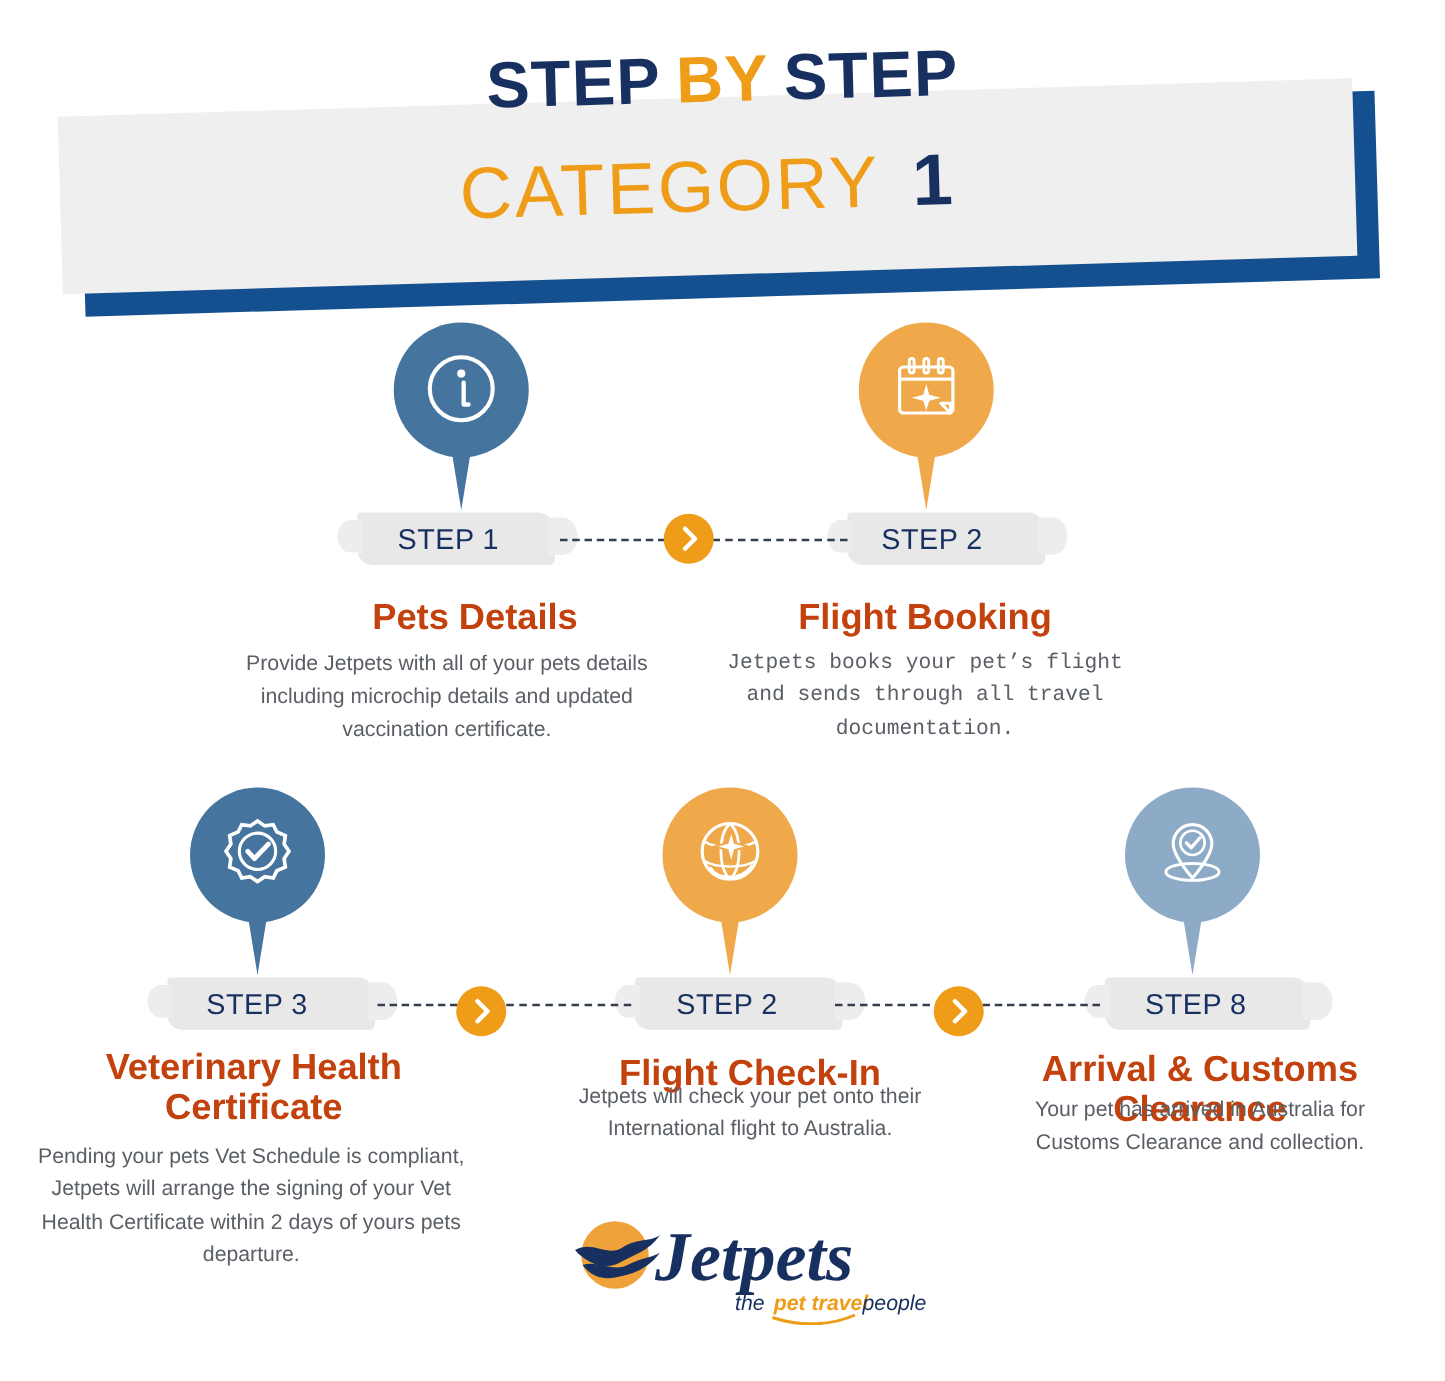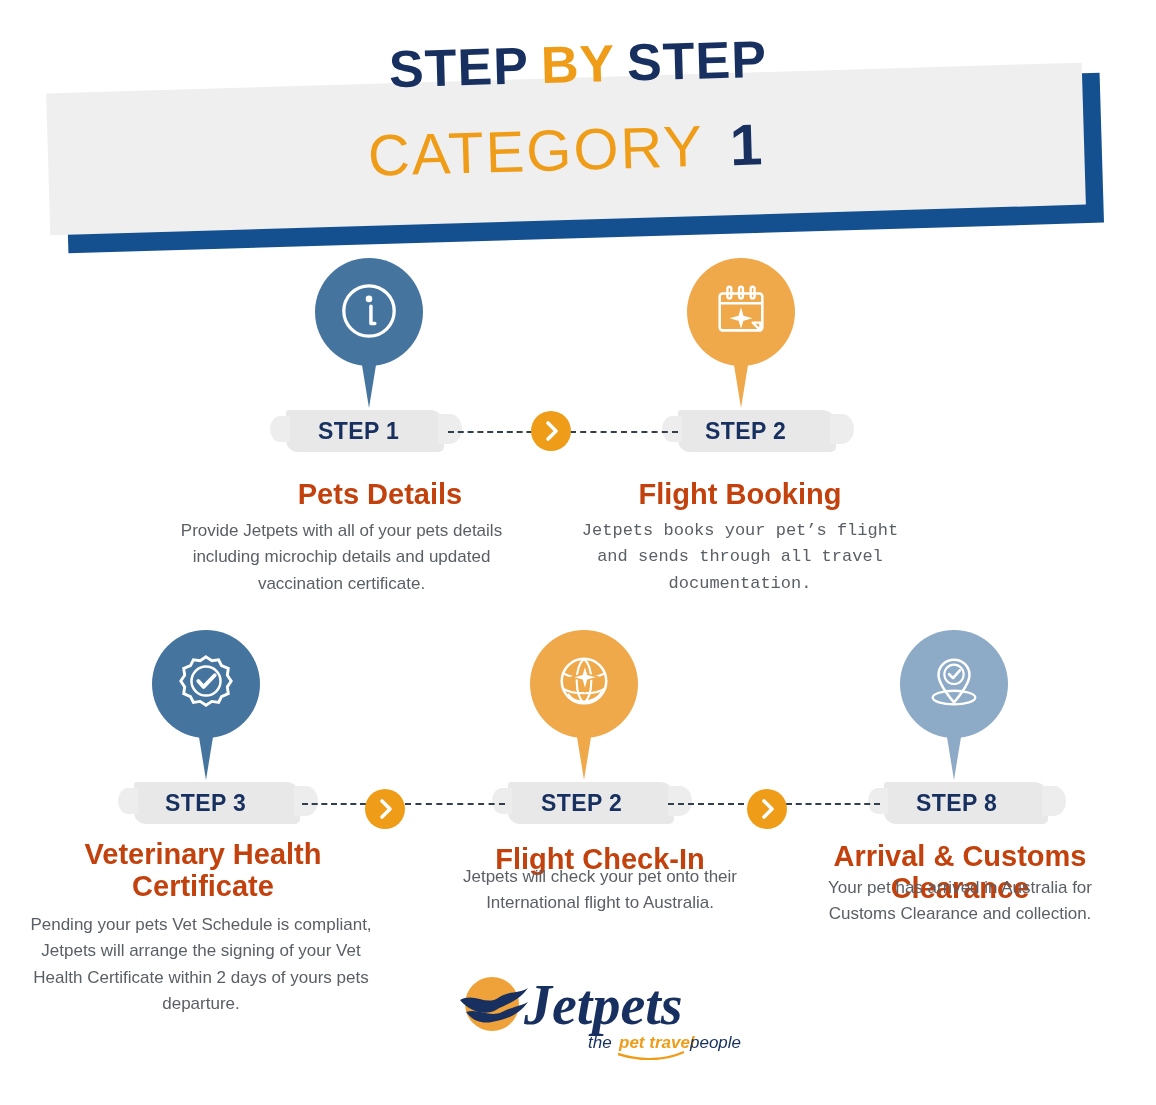--- a/index.html
+++ b/index.html
@@ -76,21 +76,21 @@
   .brush:before{
     content:"";position:absolute;left:-16px;top:6px;width:20px;height:26px;
     background:#ededed;border-radius:50% 0 0 50%;
   }
   .brush:after{
     content:"";position:absolute;right:-18px;top:4px;width:24px;height:30px;
     background:#ededed;border-radius:0 50% 50% 0;
   }
   .step-label{
     position:absolute;
-    font-size:23px;font-weight:bold;color:#17305f;
+    font-size:23px;font-weight:normal;color:#17305f;
     letter-spacing:.4px;
     white-space:nowrap;
     z-index:5;
     text-align:right;
   }
 
   
   .arrow-circle{
     position:absolute;width:40px;height:40px;border-radius:50%;
     background:#ef9d18;
@@ -168,21 +168,21 @@
       <rect x="42" y="7" width="4" height="12" rx="2" fill="none" stroke="#ffffff" stroke-width="2.4"></rect>
       <path d="M32 28 L34.5 37 L44 39.5 L34.5 42 L32 50 L29.5 42 L20 39.5 L29.5 37 Z" fill="#ffffff"></path>
       <path d="M44 44 L52 44 L52 52 Z" fill="none" stroke="#ffffff" stroke-width="2.4" stroke-linejoin="round"></path>
     </svg>
   </div>
 </div>
 <div class="brush" style="left:678px;top:410px;width:158px;"></div>
 <div class="step-label" style="left:705px;top:418px;">STEP 2</div>
 
 <div class="step-title" style="left:185px;top:478px;width:390px;">Pets Details</div>
-<div class="step-desc" style="left:169px;top:518px;width:345px;">Provide Jetpets with all of your pets details including microchip details and updated vaccination certificate.</div>
+<div class="step-desc" style="left:185px;top:518px;width:345px;">Provide Jetpets with all of your pets details including microchip details and updated vaccination certificate.</div>
 
 <div class="step-title" style="left:545px;top:478px;width:390px;">Flight Booking</div>
 <div class="step-desc" style="left:580px;top:518px;width:320px;font-family:Liberation Mono, monospace;">Jetpets books your pet’s flight and sends through all travel documentation.</div>
 
 <div class="pin-wrap" style="left:152px;top:630px;">
   <div class="pin" style="color:#45759f;">
     <div class="tail"></div>
     <div class="bulb c-blue"></div>
     <svg viewBox="0 0 64 64">
       <path d="M32 5 L38 9 L45 8 L48 14 L55 17 L54 24 L58 30 L54 36 L55 43 L48 46 L45 52 L38 51 L32 55 L26 51 L19 52 L16 46 L9 43 L10 36 L6 30 L10 24 L9 17 L16 14 L19 8 L26 9 Z" fill="none" stroke="#ffffff" stroke-width="3"></path>

